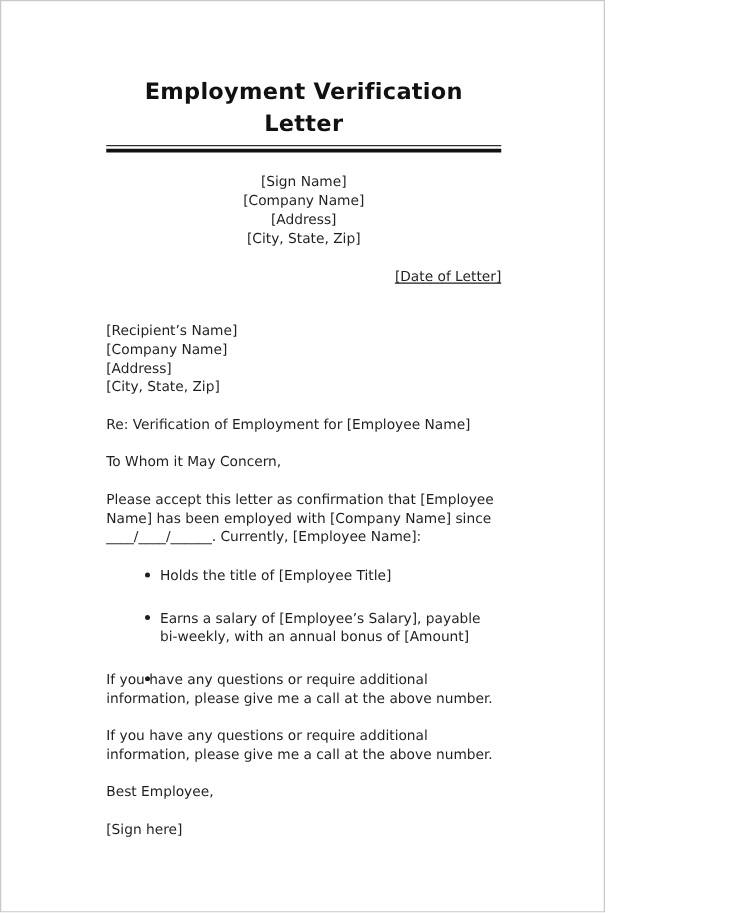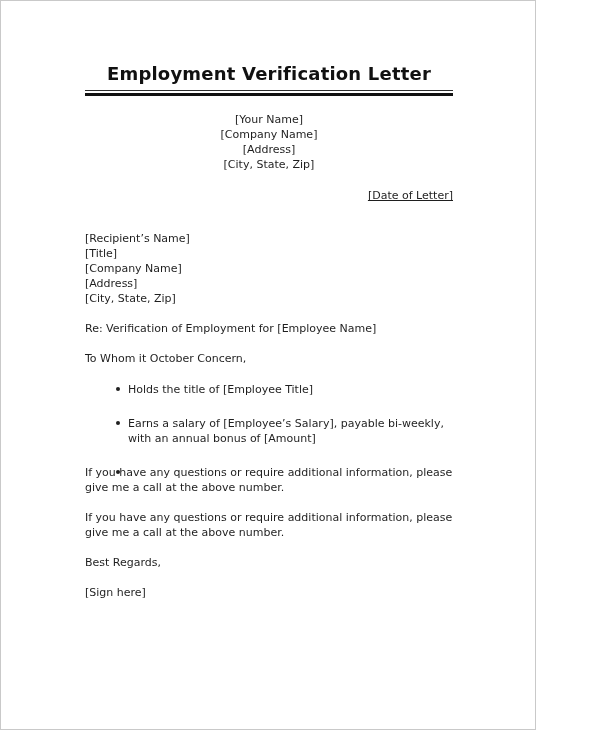--- a/index.html
+++ b/index.html
@@ -2,21 +2,21 @@
 <html><head>
 <meta charset="utf-8">
 <style>
   html, body {
     margin: 0;
     padding: 0;
     background: #ffffff;
   }
   .page {
     position: relative;
-    width: 536px;
+    width: 484px;
     height: 730px;
     box-sizing: border-box;
     background: #ffffff;
     border: 1px solid #c9c9c9;
     overflow: hidden;
     font-family: "DejaVu Sans", sans-serif;
     color: #1f1f1f;
   }
   .content {
     box-sizing: border-box;
@@ -83,57 +83,57 @@
 </head>
 <body>
 
 <div class="page">
   <div class="content">
 
     <h1 class="letter-title">Employment Verification Letter</h1>
     <div class="title-rule"></div>
 
     <div class="sender-block">
-      <p class="line">[Your Name]</p>
+      <p class="line">[Sign Name]</p>
       <p class="line">[Company Name]</p>
       <p class="line">[Address]</p>
       <p class="line">[City, State, Zip]</p>
     </div>
 
     <div class="date-line">[Date of Letter]</div>
 
     <div class="recipient-block">
       <p class="line">[Recipient’s Name]</p>
-      <p class="line">[Title]</p>
       <p class="line">[Company Name]</p>
       <p class="line">[Address]</p>
       <p class="line">[City, State, Zip]</p>
     </div>
 
     <p class="para">Re: Verification of Employment for [Employee Name]</p>
 
-    <p class="para">To Whom it October Concern,</p>
+    <p class="para">To Whom it May Concern,</p>
 
+    <p class="para">Please accept this letter as confirmation that [Employee Name] has been employed with [Company Name] since ____/____/______. Currently, [Employee Name]:</p>
 
     <ul class="bullet-list">
       <li>
         <span class="bullet-dot"></span>
         <span>Holds the title of [Employee Title]</span>
       </li>
       <li>
         <span class="bullet-dot"></span>
         <span>Earns a salary of [Employee’s Salary], payable bi-weekly, with an annual bonus of [Amount]</span>
       </li>
       <li>
         <span class="bullet-dot"></span>
       </li>
     </ul>
 
     <p class="para">If you have any questions or require additional information, please give me a call at the above number.</p>
 
     <p class="para">If you have any questions or require additional information, please give me a call at the above number.</p>
 
-    <p class="para">Best Regards,</p>
+    <p class="para">Best Employee,</p>
 
     <p class="para">[Sign here]</p>
 
   </div>
 </div>
 
 </body></html>

